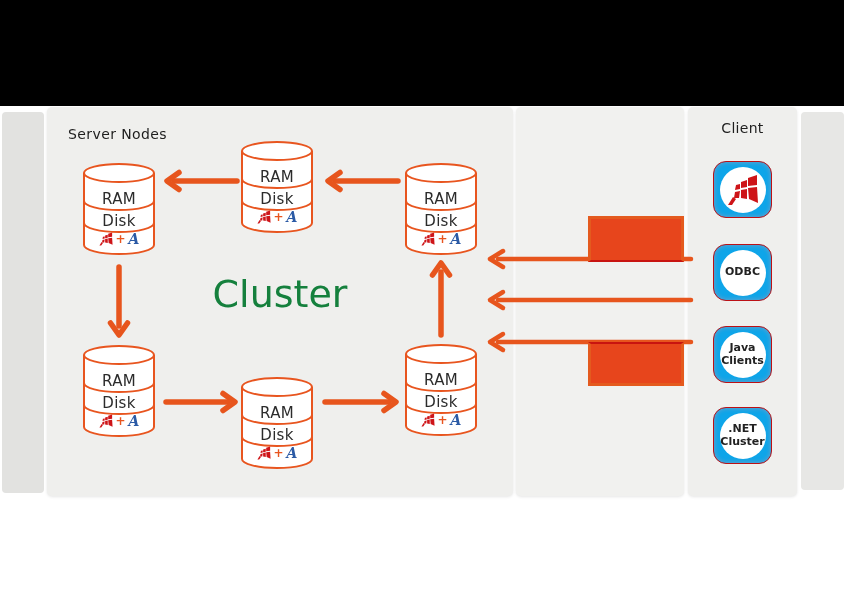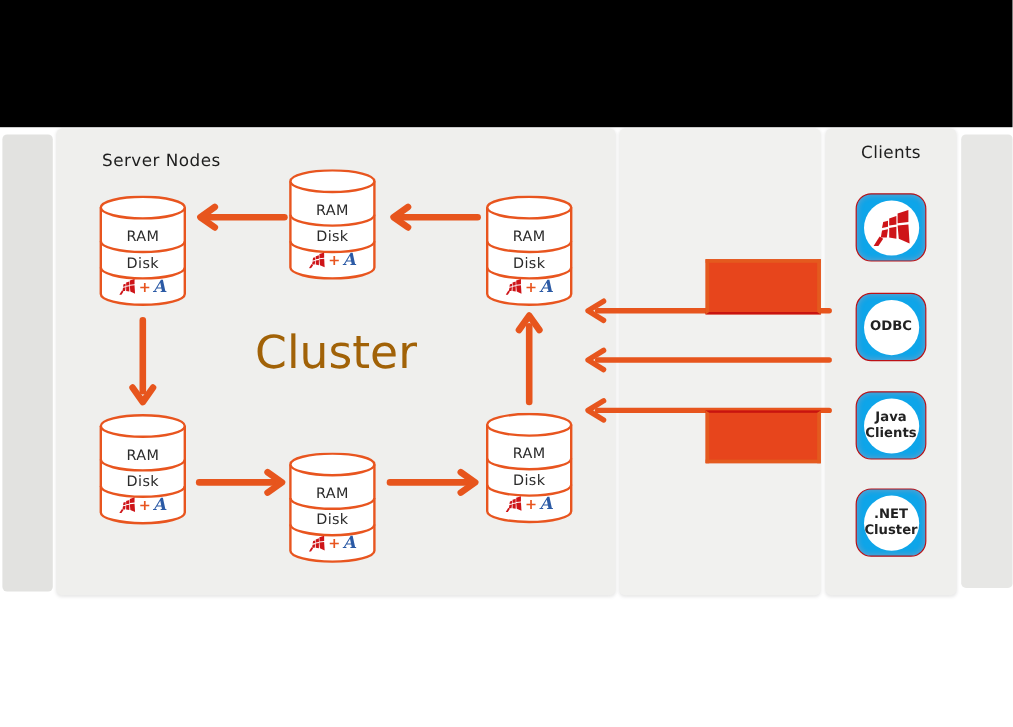--- a/index.html
+++ b/index.html
@@ -10,31 +10,31 @@
   .top-bar{position:absolute; left:0; top:0; width:844px; height:106px; background:#000;}
   .panel{position:absolute; top:107px; height:389px; border-radius:5px;
          box-shadow:0 1px 3px rgba(0,0,0,.10);}
   .main-panel{left:47px; width:466px; background:#EFEFED;}
   .middle-panel{left:516px; width:168px; background:#F1F1EF;}
   .clients-panel{left:688px; width:109px; background:#EFEFED;}
   .side-strip{position:absolute; border-radius:4px;}
   .left-strip{left:2px; top:112px; width:42px; height:381px; background:#E2E2E0;}
   .right-strip{left:801px; top:112px; width:43px; height:378px; background:#E7E7E5;}
 
-  .server-title{position:absolute; left:85px; top:126px; font-size:14px; letter-spacing:.4px; color:#1E1E1E;}
+  .server-title{position:absolute; left:68px; top:126px; font-size:14px; letter-spacing:.4px; color:#1E1E1E;}
   .cluster-title{position:absolute; left:160px; top:272px; width:240px; text-align:center;
-                 font-size:38px; color:#a16207;}
+                 font-size:38px; color:#15803d;}
   .clients-title{position:absolute; left:688px; top:120px; width:109px; text-align:center;
                  font-size:14px; letter-spacing:.3px; color:#1E1E1E;}
 
   
   .cyl{position:absolute; width:74px; height:96px;}
   .cyl svg.shape{position:absolute; left:0; top:0;}
   .cyl-label{position:absolute; left:0; width:74px; text-align:center;
-             font-size:12px; color:#2B2B2B; letter-spacing:.3px;}
+             font-size:15px; color:#2B2B2B; letter-spacing:.3px;}
   .cyl-ram{top:27px;} .cyl-disk{top:49px;}
   .cyl-icons{position:absolute; left:0; top:67px; width:74px; height:18px;
              display:flex; align-items:center; justify-content:center; gap:3px;}
   .plus{color:#E8551F; font-size:12px; font-weight:bold; line-height:1;}
   .brand-a{color:#2B5AA5; font-size:14px; font-weight:bold; font-style:italic;
            font-family:"DejaVu Serif","Liberation Serif",serif; line-height:1;}
 
   
   .redact{position:absolute; width:96px; box-sizing:border-box; background:#E7451C;}
   .redact-1{left:588px; top:216px; height:46px;
@@ -76,21 +76,21 @@
   <div class="top-bar"></div>
 
   <div class="side-strip left-strip"></div>
   <div class="panel main-panel"></div>
   <div class="panel middle-panel"></div>
   <div class="panel clients-panel"></div>
   <div class="side-strip right-strip"></div>
 
   <div class="server-title">Server Nodes</div>
   <div class="cluster-title">Cluster</div>
-  <div class="clients-title">Clients</div>
+  <div class="clients-title">Client</div>
 
   <svg class="arrows" width="844" height="606">
     <g stroke="#E7551D" fill="none" stroke-linecap="round" stroke-linejoin="round">
 
       <g stroke-width="5.5">
         <path d="M237,181 L174,181"></path>
           <path d="M179,172.5 L167,181 L179,189.5"></path>
       </g>
       <g stroke-width="5.5">
         <path d="M398,181 L335,181"></path>

